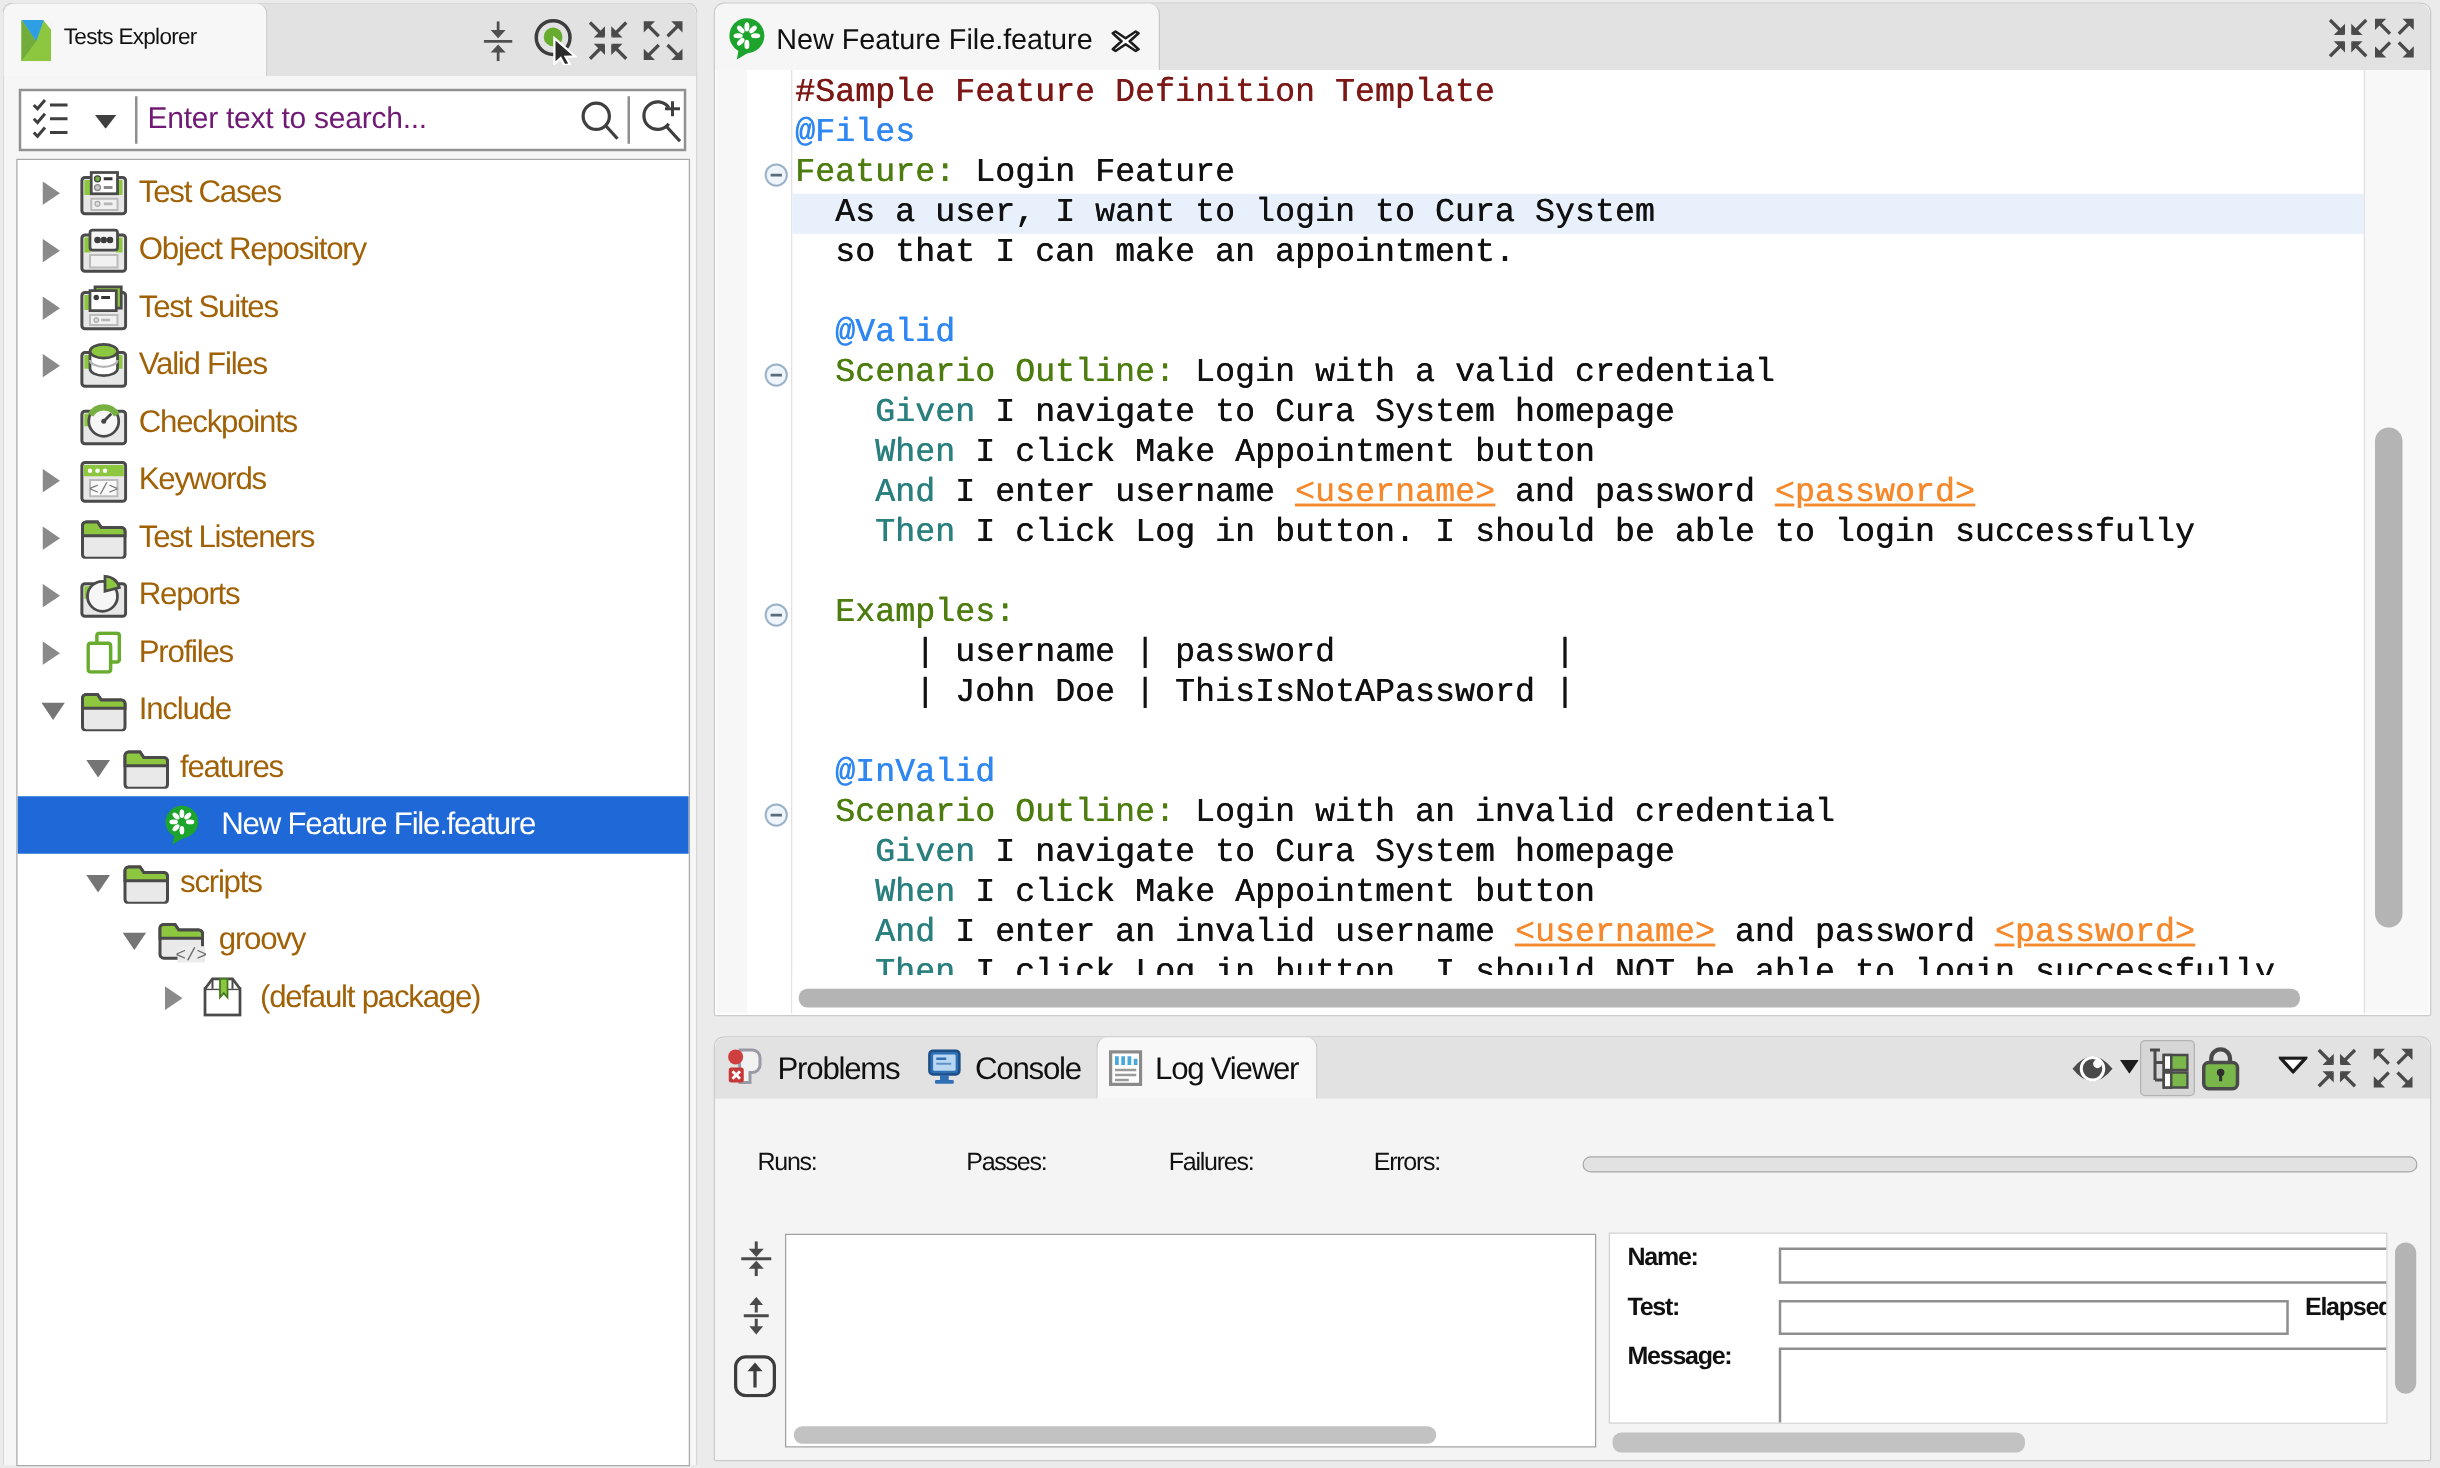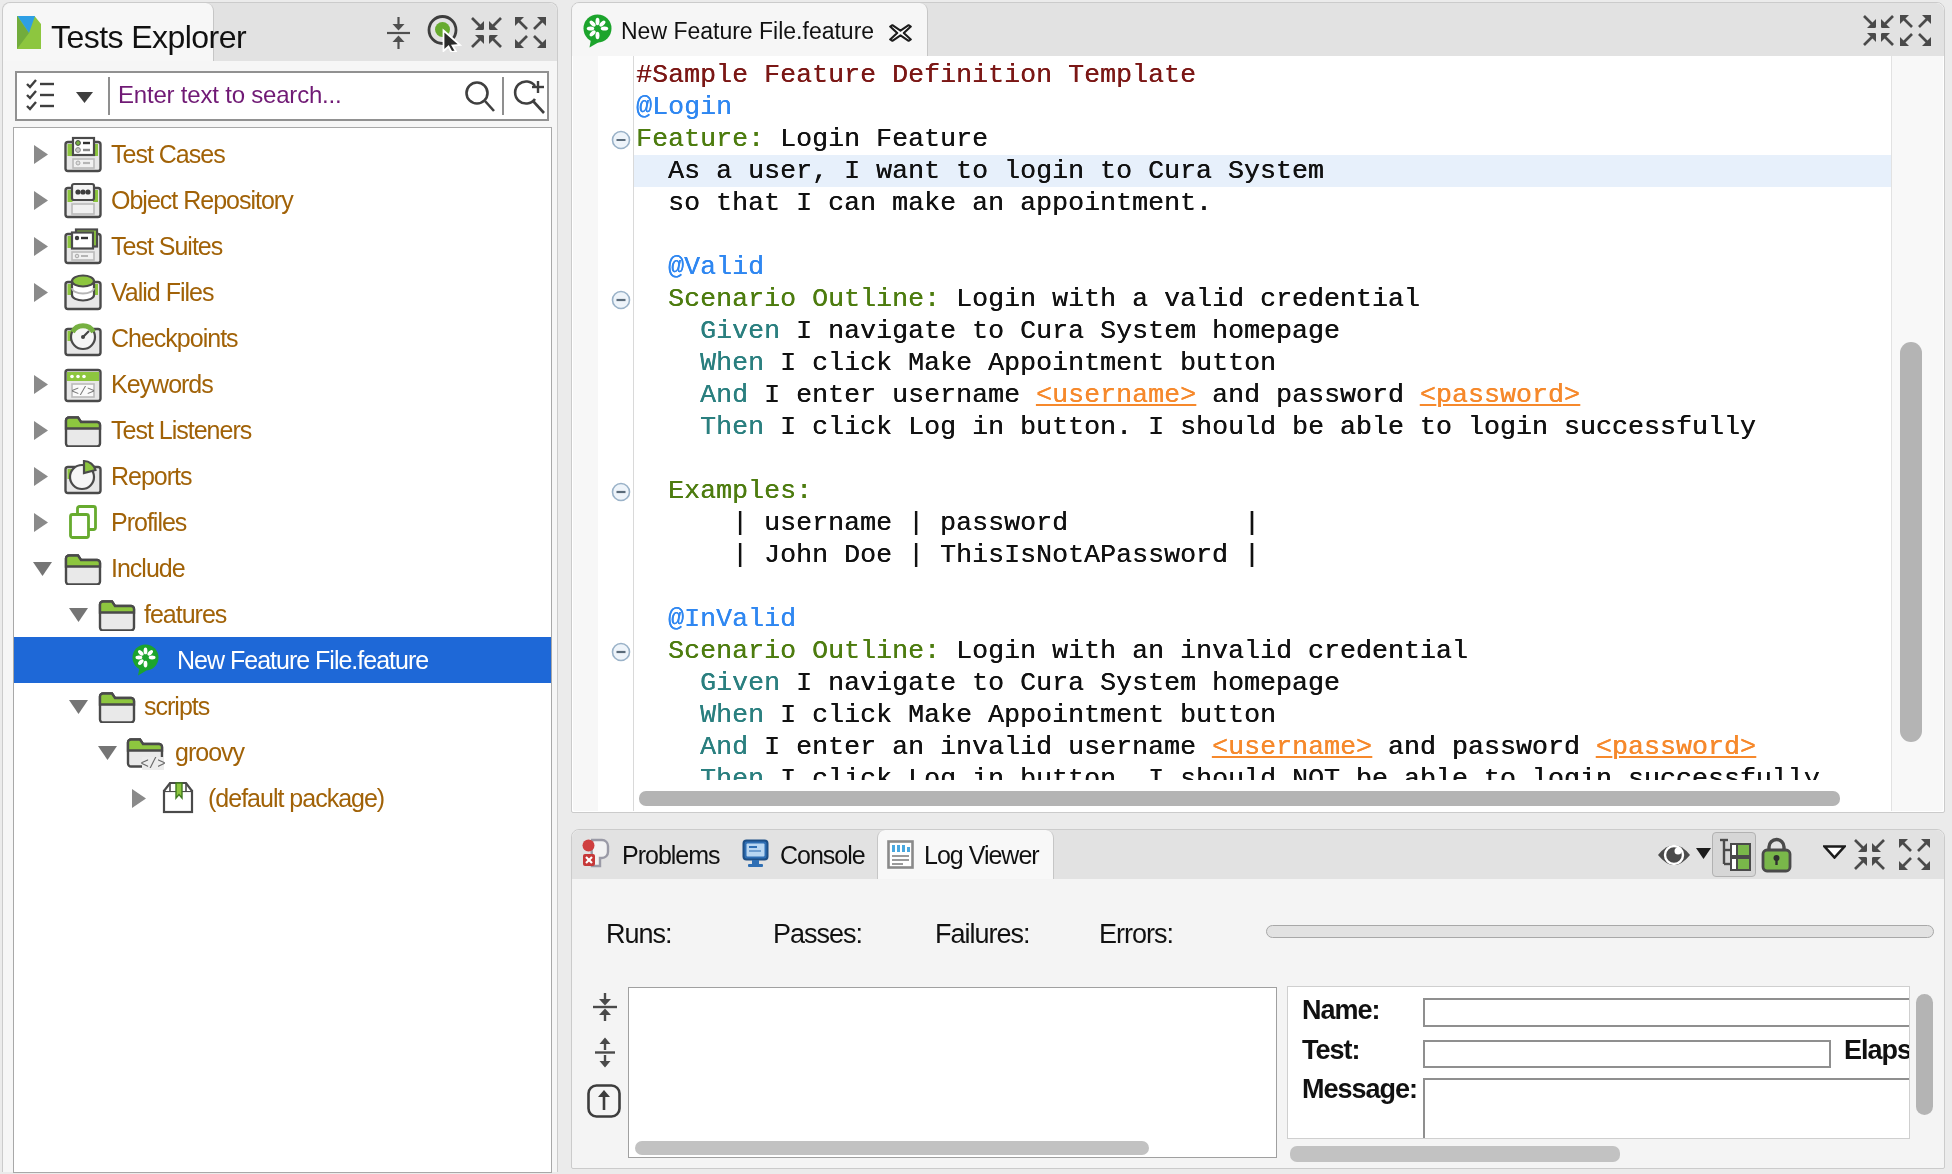--- a/index.html
+++ b/index.html
@@ -7,21 +7,21 @@
 .abs{position:absolute;}
 
 #leftpanel{left:2px;top:2px;width:556px;height:1170px;background:#f6f6f6;border:1px solid #cbcbcb;border-bottom:none;border-radius:8px 8px 0 0;box-sizing:border-box;}
 #editorpanel{left:571px;top:2px;width:1374px;height:811px;background:#fff;border:1px solid #cbcbcb;border-radius:8px 8px 2px 2px;box-sizing:border-box;}
 #bottompanel{left:571px;top:829px;width:1374px;height:340px;background:#f4f4f4;border:1px solid #cbcbcb;border-radius:8px 8px 2px 2px;box-sizing:border-box;}
 
 .tabbar{position:absolute;left:0;top:0;right:0;background:#e2e2e2;border-radius:8px 8px 0 0;}
 .tab-active{position:absolute;background:#f7f7f7;border-right:1px solid #c6c6c6;border-radius:8px 8px 0 0;}
 .tablabel{position:absolute;color:#111;font-size:23px;white-space:nowrap;}
 .bt{font-size:25px;letter-spacing:-1px;}
-.lt{font-size:32px;letter-spacing:-0.55px;}
+.lt{font-size:18px;letter-spacing:-0.55px;}
 
 #lp-tabbar{height:58px;}
 #lp-tab{left:0;top:0;width:210px;height:58px;}
 #lp-below{position:absolute;left:1px;top:58px;right:1px;height:64px;background:#f6f6f6;}
 #searchbox{left:12px;top:68px;width:534px;height:50px;background:#fff;border:2px solid #919191;box-sizing:border-box;}
 #treebox{left:10px;top:124px;width:539px;height:1046px;background:#fff;border:1px solid #a8a8a8;box-sizing:border-box;overflow:hidden;}
 .trow{position:absolute;left:0;width:100%;height:46px;}
 .trow .lbl{position:absolute;top:50%;transform:translateY(-50%);font-size:25px;letter-spacing:-1px;color:#a16207;white-space:nowrap;}
 .sel{background:#1e68d7;}
 .sel .lbl{color:#fff;}
@@ -37,21 +37,21 @@
 .cmt{color:#7b1715;}
 .tag{color:#2f87f1;}
 .kw{color:#4d7c0f;font-family:Liberation Mono, monospace;}
 .step{color:#2a7f7f;}
 .ph{color:#f6892c;text-decoration:underline;}
 #hl{position:absolute;left:0;top:99px;right:0;height:32px;background:#e7f0fb;}
 
 #bp-tabbar{height:49px;}
 #bp-tab{left:305px;top:0;width:175px;height:49px;background:#f8f8f8;border-left:1px solid #c6c6c6;}
 #bp-content{position:absolute;left:1px;top:49px;right:1px;bottom:1px;background:#f4f4f4;border-radius:0 0 2px 2px;}
-.blabel{position:absolute;font-size:27px;letter-spacing:-1px;color:#111;white-space:nowrap;}
+.blabel{position:absolute;font-size:20px;letter-spacing:-1px;color:#111;white-space:nowrap;}
 .bold{font-weight:bold;}
 .inp{position:absolute;background:#fff;border:2px solid #8f8f8f;box-sizing:border-box;}
 .thumbh{position:absolute;background:#b8b8b8;border-radius:7px;}
 </style>
 </head>
 <body>
 <div id="leftpanel" class="abs">
   <div class="tabbar" id="lp-tabbar"></div>
   <div class="tab-active" id="lp-tab"></div>
   <div id="lp-below"></div>
@@ -405,21 +405,21 @@
           <line x1="5.5" y1="10" x2="14.5" y2="10" stroke="#5a6b7a" stroke-width="2.2"></line>
         </svg>
       <svg class="abs" style="left:13px;top:586px" width="20" height="20" viewBox="0 0 20 20">
           <circle cx="10" cy="10" r="8.5" fill="#eef4fa" stroke="#9ab2c8" stroke-width="1.6"></circle>
           <line x1="5.5" y1="10" x2="14.5" y2="10" stroke="#5a6b7a" stroke-width="2.2"></line>
         </svg>
     </div>
     <div id="codearea">
       <div id="hl"></div>
       <pre class="code"><span class="cmt">#Sample Feature Definition Template</span>
-<span class="tag">@Login</span>
+<span class="tag">@Files</span>
 <span class="kw">Feature:</span> Login Feature
   As a user, I want to login to Cura System
   so that I can make an appointment.
 
   <span class="tag">@Valid</span>
   <span class="kw">Scenario Outline:</span> Login with a valid credential
     <span class="step">Given</span> I navigate to Cura System homepage
     <span class="step">When</span> I click Make Appointment button
     <span class="step">And</span> I enter username <span class="ph">&lt;username&gt;</span> and password <span class="ph">&lt;password&gt;</span>
     <span class="step">Then</span> I click Log in button. I should be able to login successfully

